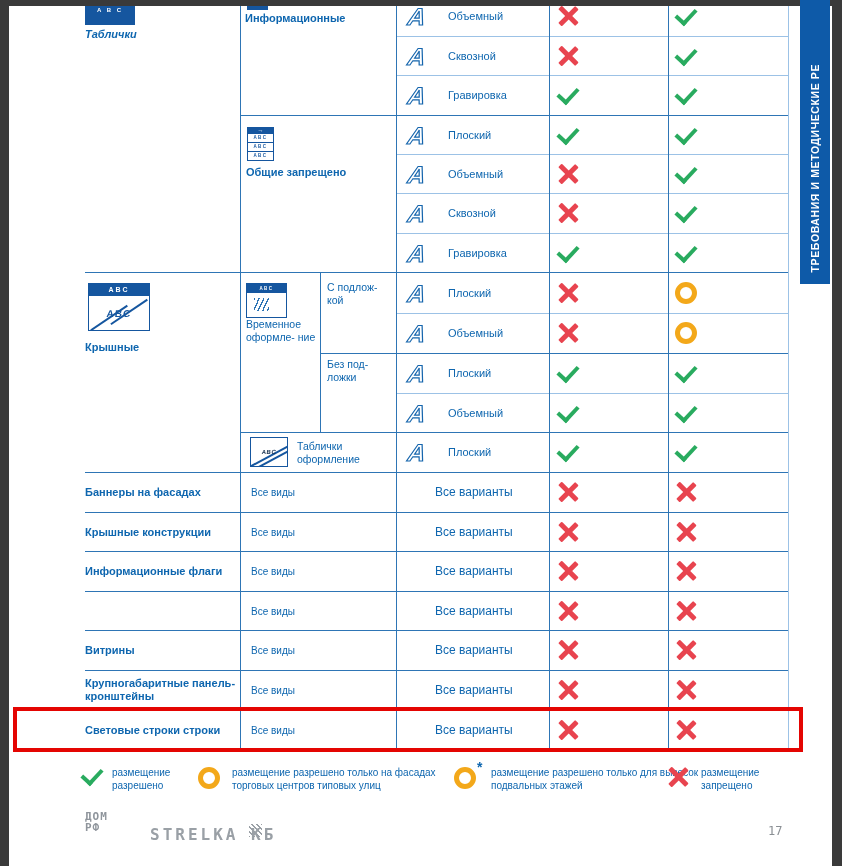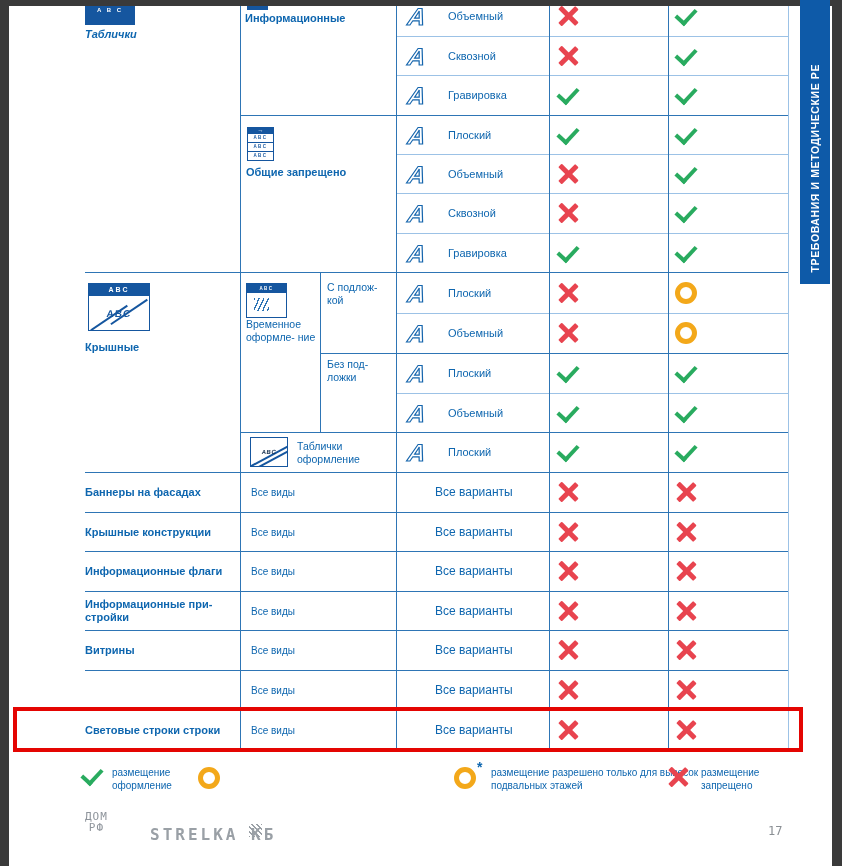--- a/index.html
+++ b/index.html
@@ -81,23 +81,23 @@
   .side-tab{position:absolute;left:800px;top:0;width:30px;height:284px;background:#0e5aa8;
     overflow:hidden;display:flex;align-items:flex-end;justify-content:center;}
   .side-tab .tab-text{writing-mode:vertical-rl;transform:rotate(180deg);white-space:nowrap;
     color:#ffffff;font-size:10.5px;font-weight:700;letter-spacing:0.6px;margin-bottom:12px;}
 
   
   .red-rect{position:absolute;left:13px;top:707px;width:790px;height:45px;
     border:4px solid #e40502;box-sizing:border-box;z-index:30;}
 
   
-  .domrf{position:absolute;left:85px;top:811px;color:#8f959c;font-weight:400;
+  .domrf{position:absolute;left:85px;top:811px;color:#8f959c;font-weight:700;
     font-family:"DejaVu Sans Mono","Liberation Mono",monospace;font-size:11px;line-height:11px;
-    text-align:center;letter-spacing:1px;}
+    letter-spacing:1px;}
   .brand{position:absolute;left:150px;top:825px;color:#9aa0a6;font-size:16px;letter-spacing:3px;
     font-family:"DejaVu Sans Mono","Liberation Mono",monospace;font-weight:bold;}
   .hatch-sq{position:absolute;left:249px;top:824px;width:13px;height:13px;
     background:repeating-linear-gradient(45deg,#9aa0a6 0 1.4px,transparent 1.4px 3.4px);}
   .pagenum{position:absolute;left:768px;top:824px;color:#8a8f94;font-size:12px;
     font-family:"DejaVu Sans Mono","Liberation Mono",monospace;}
 </style>
 </head>
 <body>
 
@@ -285,53 +285,54 @@
     <div class="mark m2 mk-x"></div>
   </div>
   <div class="srow" style="top:551px;height:40px;">
     <span class="slabel">Информационные флаги</span>
     <span class="skinds">Все виды</span>
     <span class="svariants">Все варианты</span>
     <div class="mark mk-x"></div>
     <div class="mark m2 mk-x"></div>
   </div>
   <div class="srow" style="top:591px;height:39px;">
-    <span class="slabel">Информационные при- стройки</span>
     <span class="skinds">Все виды</span>
     <span class="svariants">Все варианты</span>
     <div class="mark mk-x"></div>
     <div class="mark m2 mk-x"></div>
   </div>
   <div class="srow" style="top:630px;height:40px;">
     <span class="slabel">Витрины</span>
     <span class="skinds">Все виды</span>
     <span class="svariants">Все варианты</span>
     <div class="mark mk-x"></div>
     <div class="mark m2 mk-x"></div>
   </div>
   <div class="srow" style="top:670px;height:40px;">
+    <span class="slabel">Крупногабаритные панель-кронштейны</span>
     <span class="skinds">Все виды</span>
     <span class="svariants">Все варианты</span>
     <div class="mark mk-x"></div>
     <div class="mark m2 mk-x"></div>
   </div>
   <div class="srow" style="top:710px;height:40px;">
     <span class="slabel">Световые строки строки</span>
     <span class="skinds">Все виды</span>
     <span class="svariants">Все варианты</span>
     <div class="mark mk-x"></div>
     <div class="mark m2 mk-x"></div>
   </div>
 
   <div class="red-rect"></div>
 
   <div class="mark mk-check" style="left:80px;top:764px;"></div>
-  <div class="legend-text" style="left:112px;top:766px;width:92px;">размещение оформление</div>
+  <div class="legend-text" style="left:112px;top:766px;width:92px;">размещение разрешено</div>
 
   <div class="mark mk-circle" style="left:197px;top:766px;"></div>
+  <div class="legend-text" style="left:232px;top:766px;width:242px;">размещение разрешено только на фасадах торговых центров типовых улиц</div>
 
   <div class="mark mk-circle-ast" style="left:453px;top:766px;">
       <span class="ast">*</span>
     </div>
   <div class="legend-text" style="left:491px;top:766px;width:210px;">размещение разрешено только для вывесок подвальных этажей</div>
 
   <div class="mark mk-x" style="left:666px;top:765px;"></div>
   <div class="legend-text" style="left:701px;top:766px;width:92px;">размещение запрещено</div>
 
   <div class="domrf">

